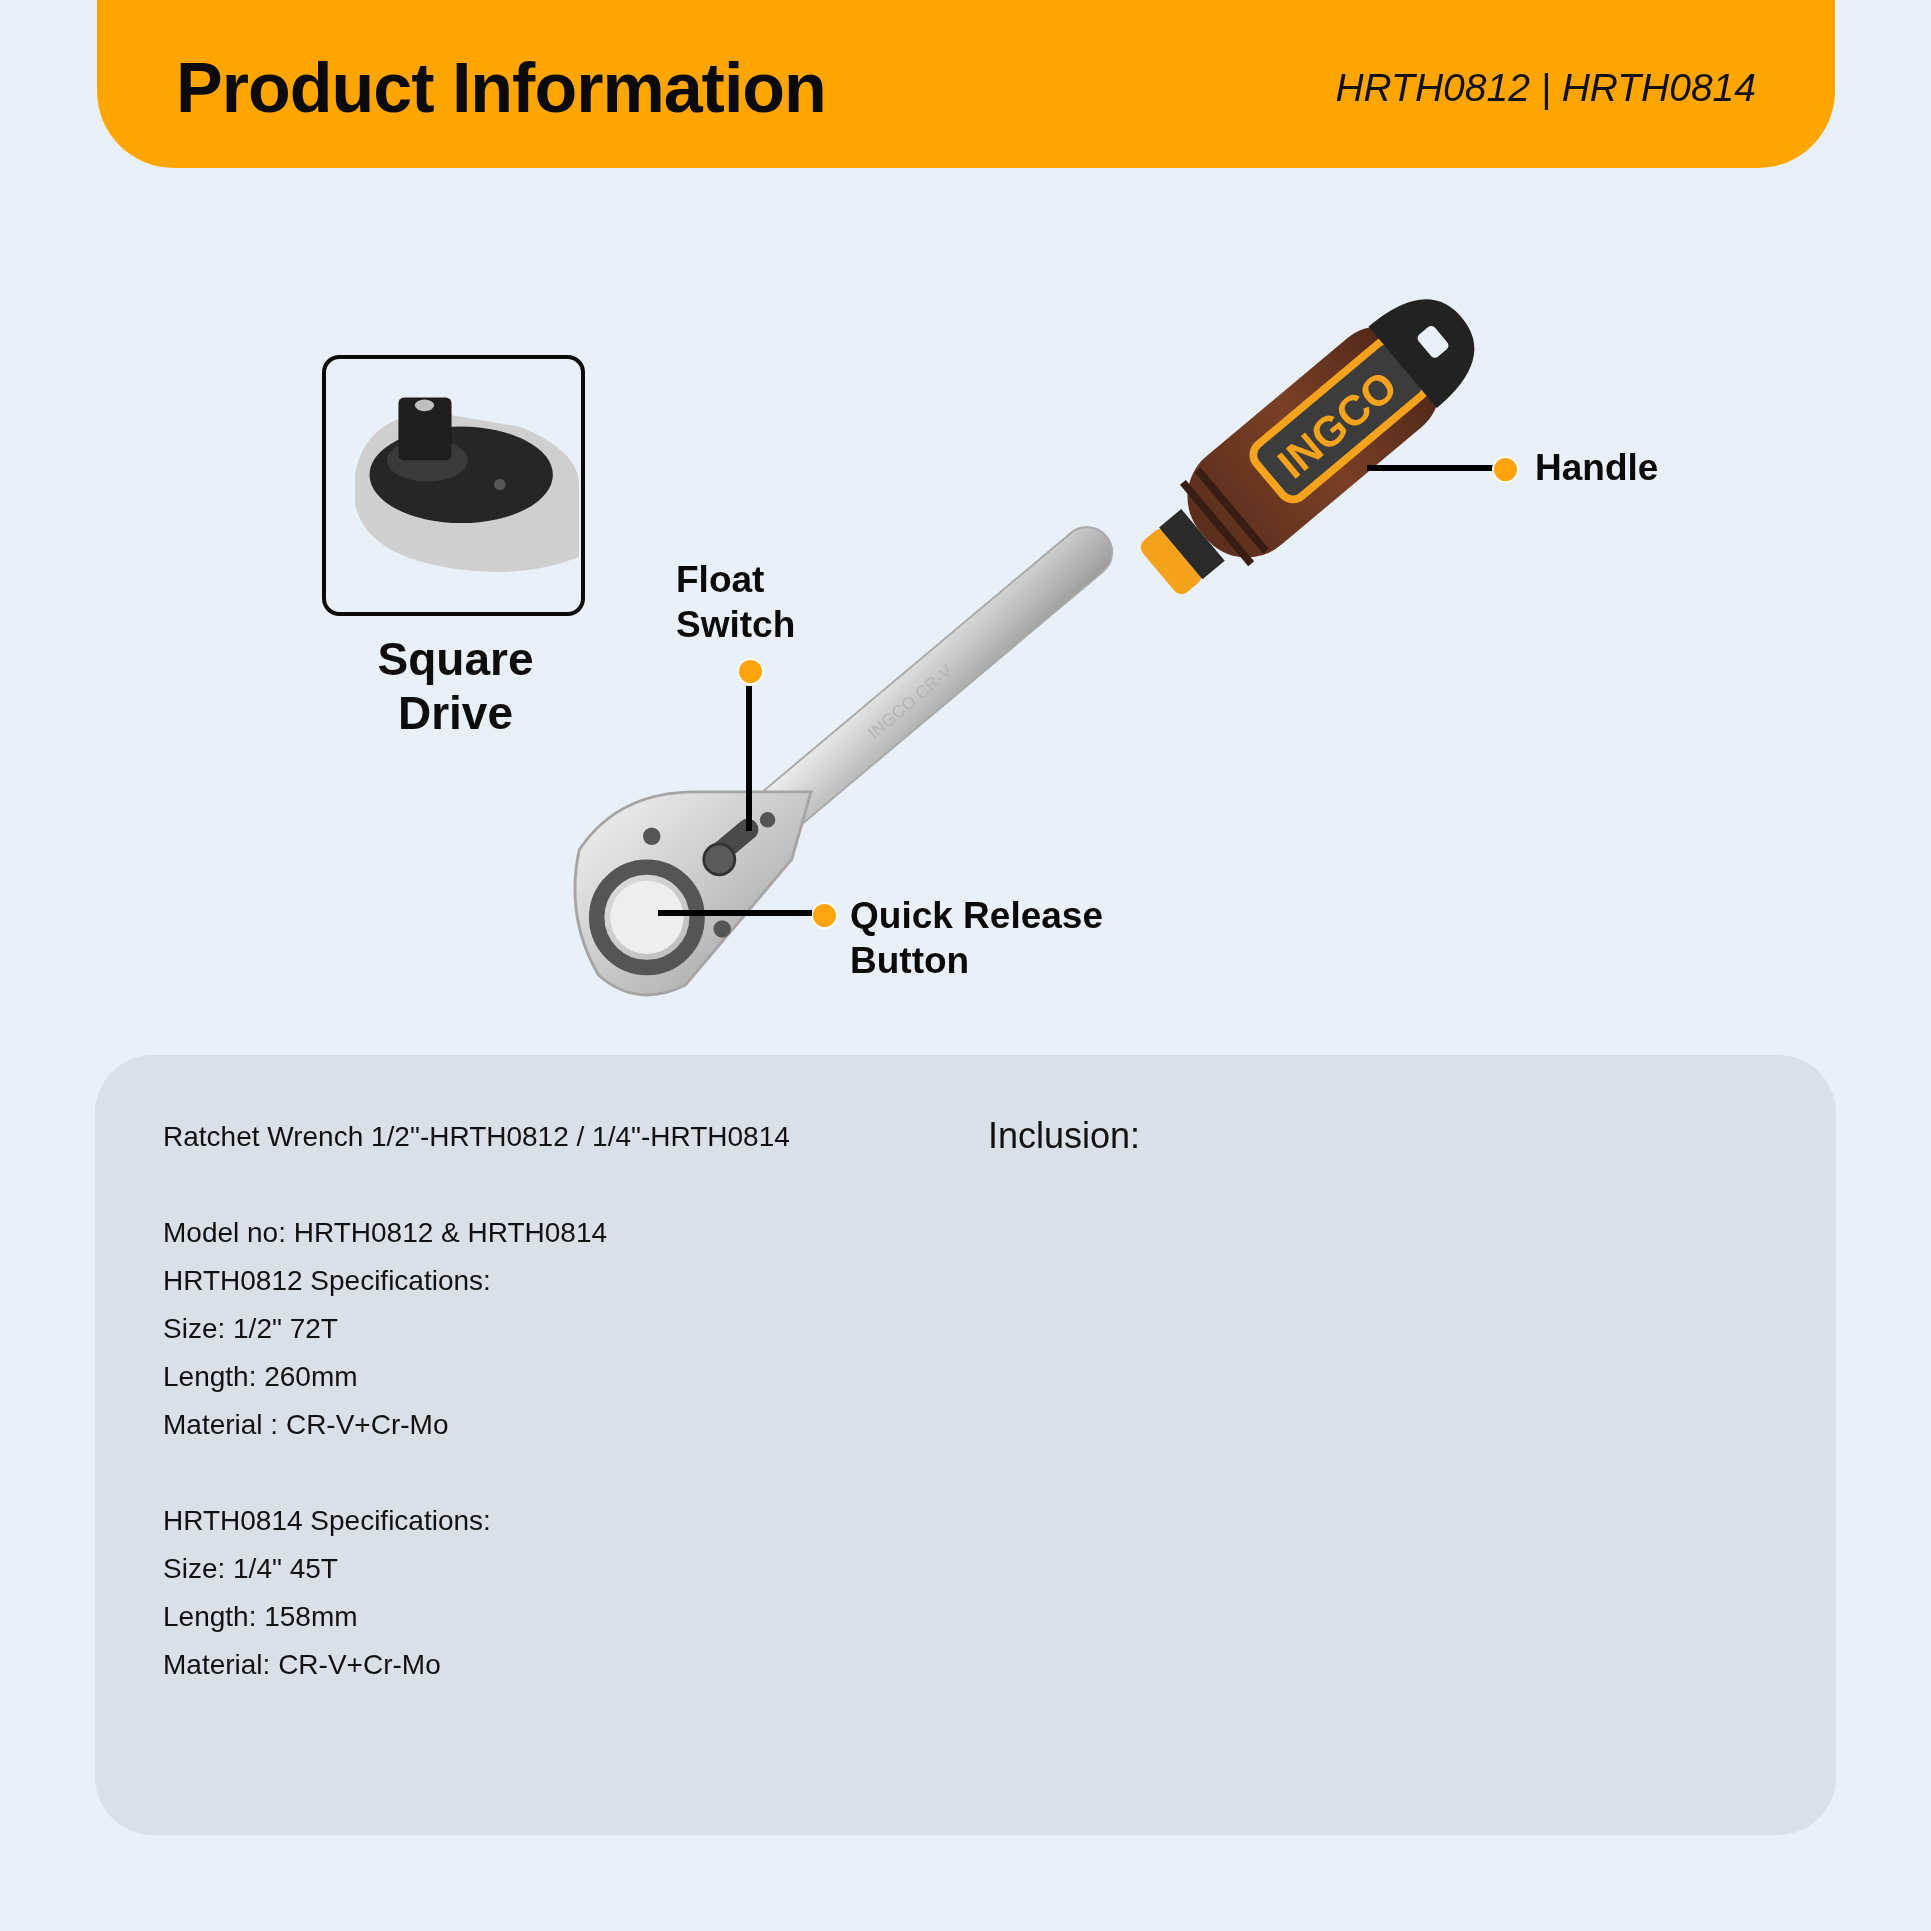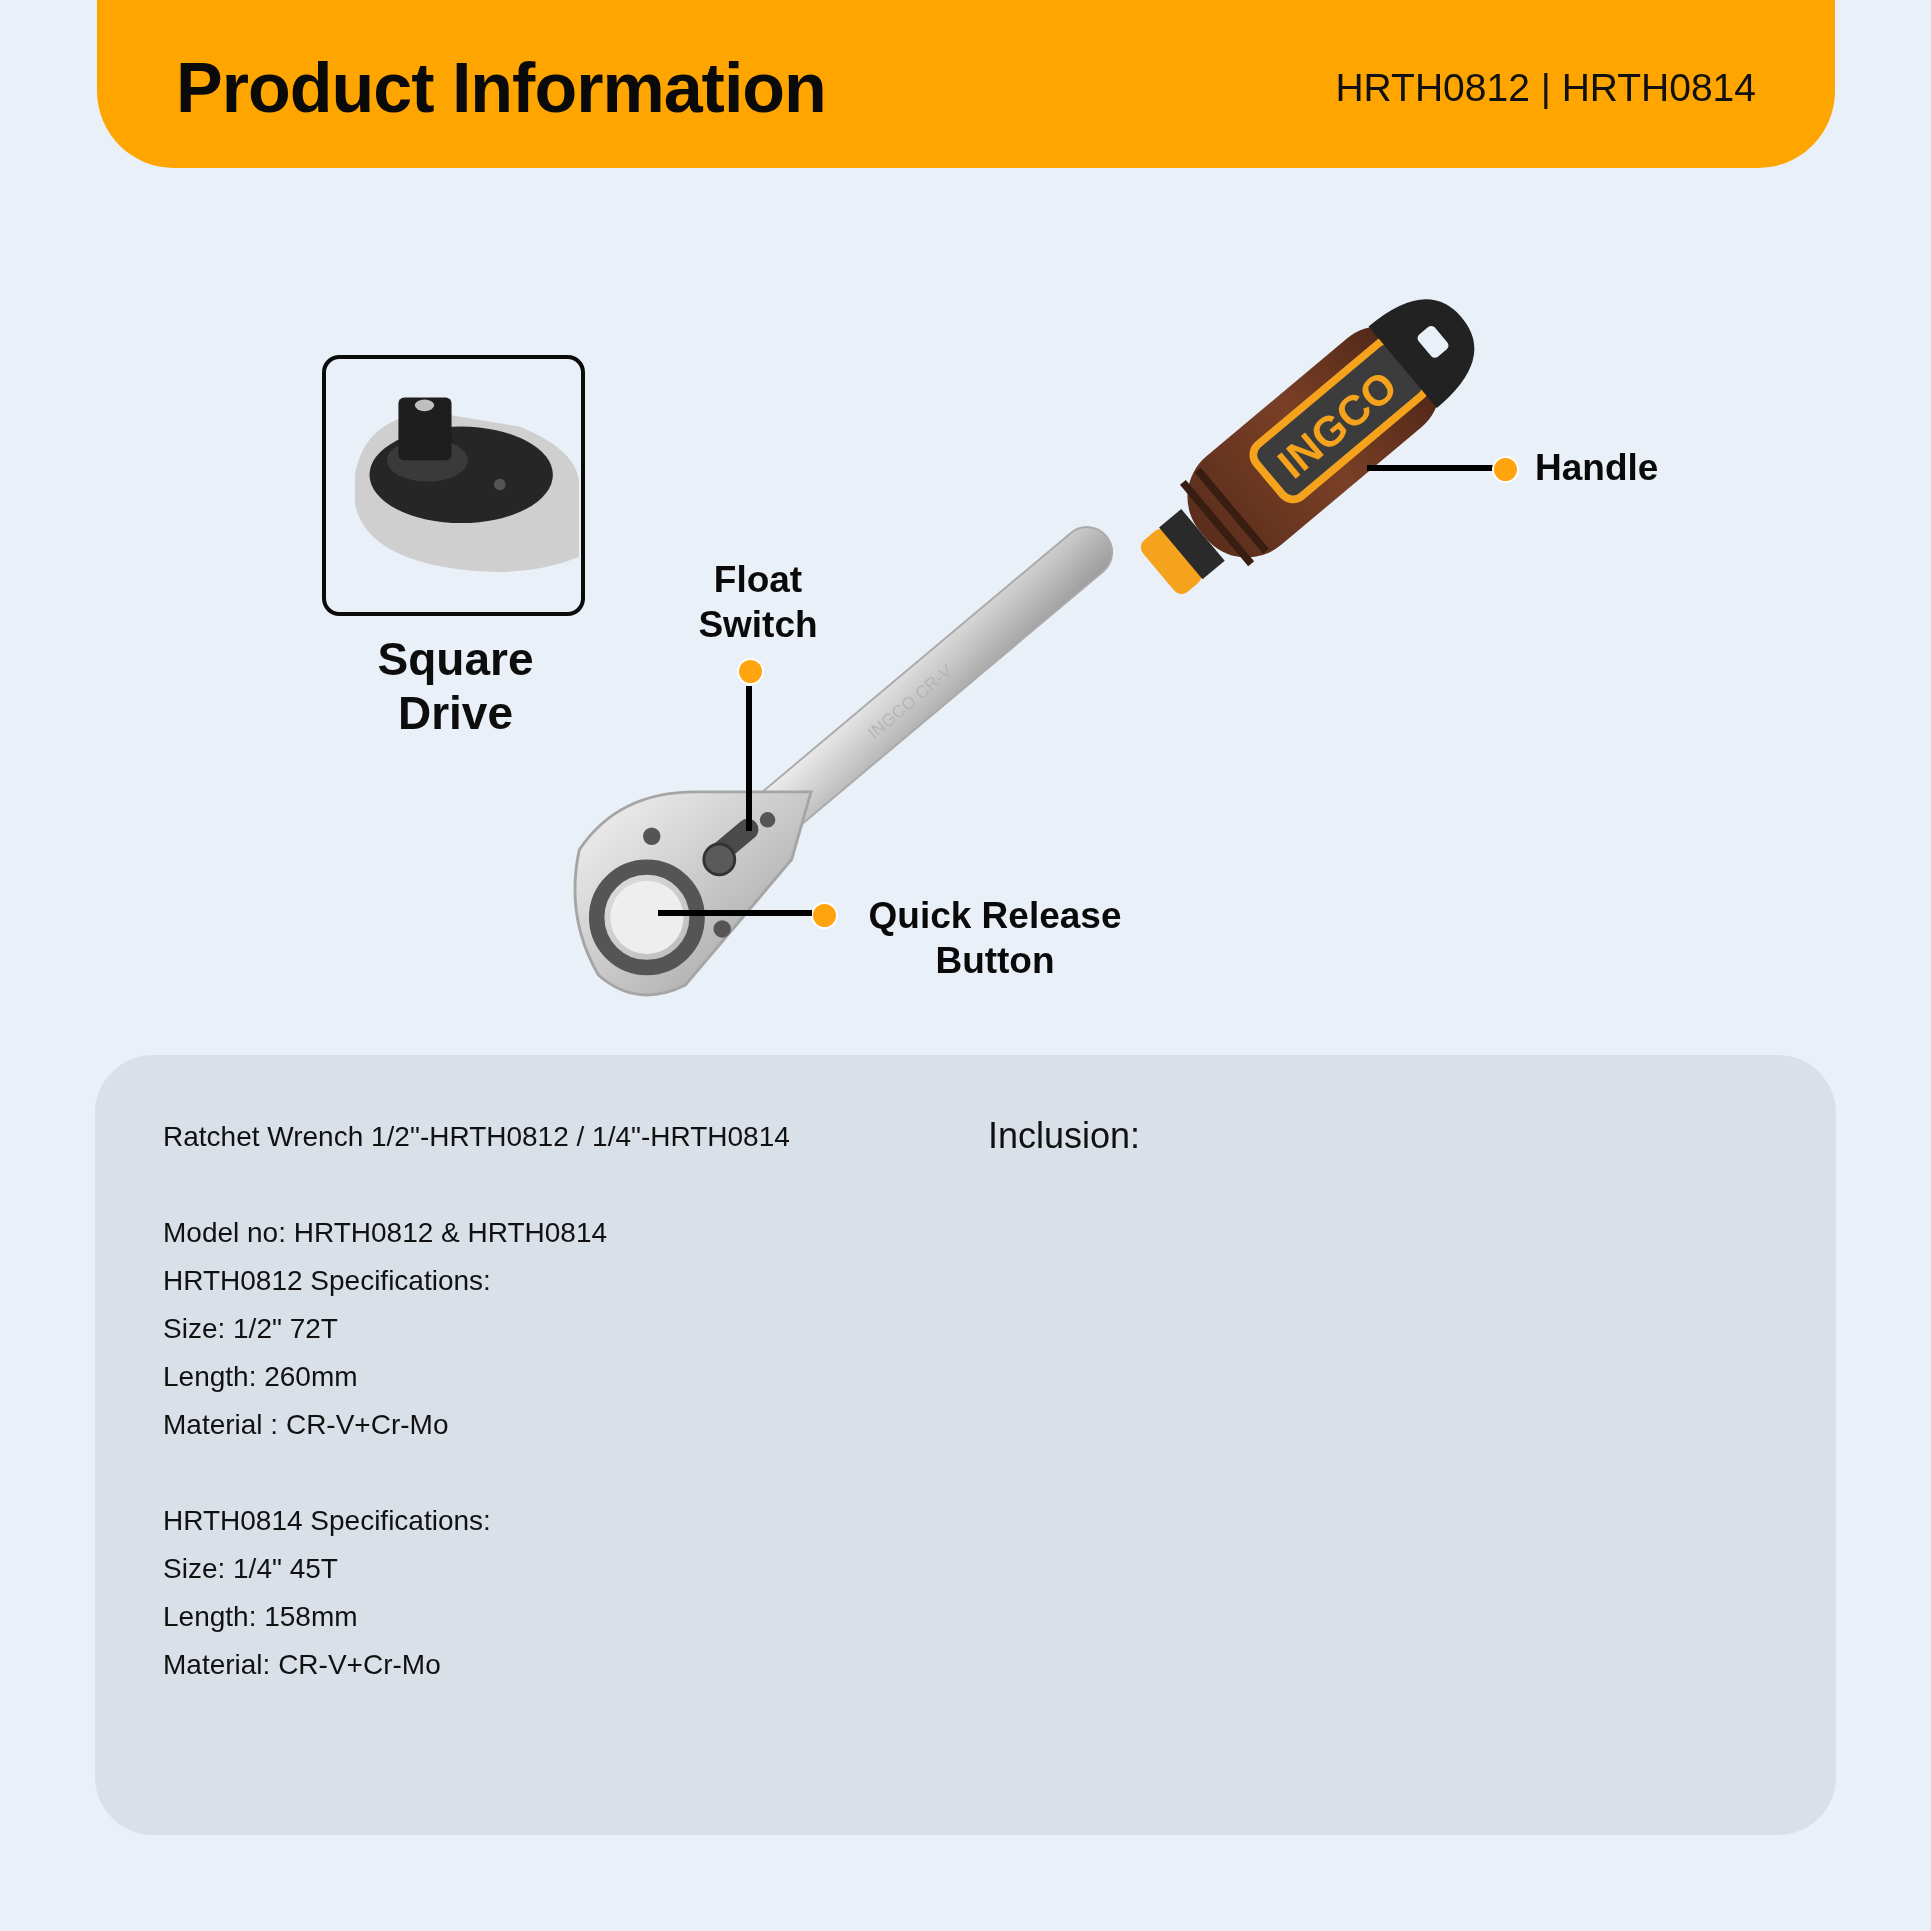--- a/index.html
+++ b/index.html
@@ -9,24 +9,24 @@
   }
   .header {
     position:absolute; left:97px; top:0; width:1738px; height:168px;
     background:#ffa500; border-radius:0 0 77px 77px;
   }
   .header-title {
     position:absolute; left:79px; top:48px; font-size:70px; font-weight:bold;
     letter-spacing:-1px; color:#0a0a0a;
   }
   .header-models {
-    position:absolute; right:79px; top:66px; font-size:39px; color:#111;
+    position:absolute; right:79px; top:66px; font-size:39px; color:#111;font-style:italic;
   }
   .callout-label {
-    position:absolute; font-weight:bold; font-size:37px; color:#0a0a0a; text-align:center; line-height:45px;
+    position:absolute; font-weight:bold; font-size:37px; color:#0a0a0a; line-height:45px;
   }
   .dot {
     position:absolute; width:23px; height:23px; border-radius:50%; background:#ffa30f;
     border:2.9px solid #ffffff; box-sizing:content-box;
   }
   .leader { position:absolute; background:#000; }
   .drive-box {
     position:absolute; left:322px; top:355px; width:263px; height:261px;
     border:4.8px solid #0b0b0b; border-radius:17.4px; box-sizing:border-box; overflow:hidden;
     background:#eaf0f8;

